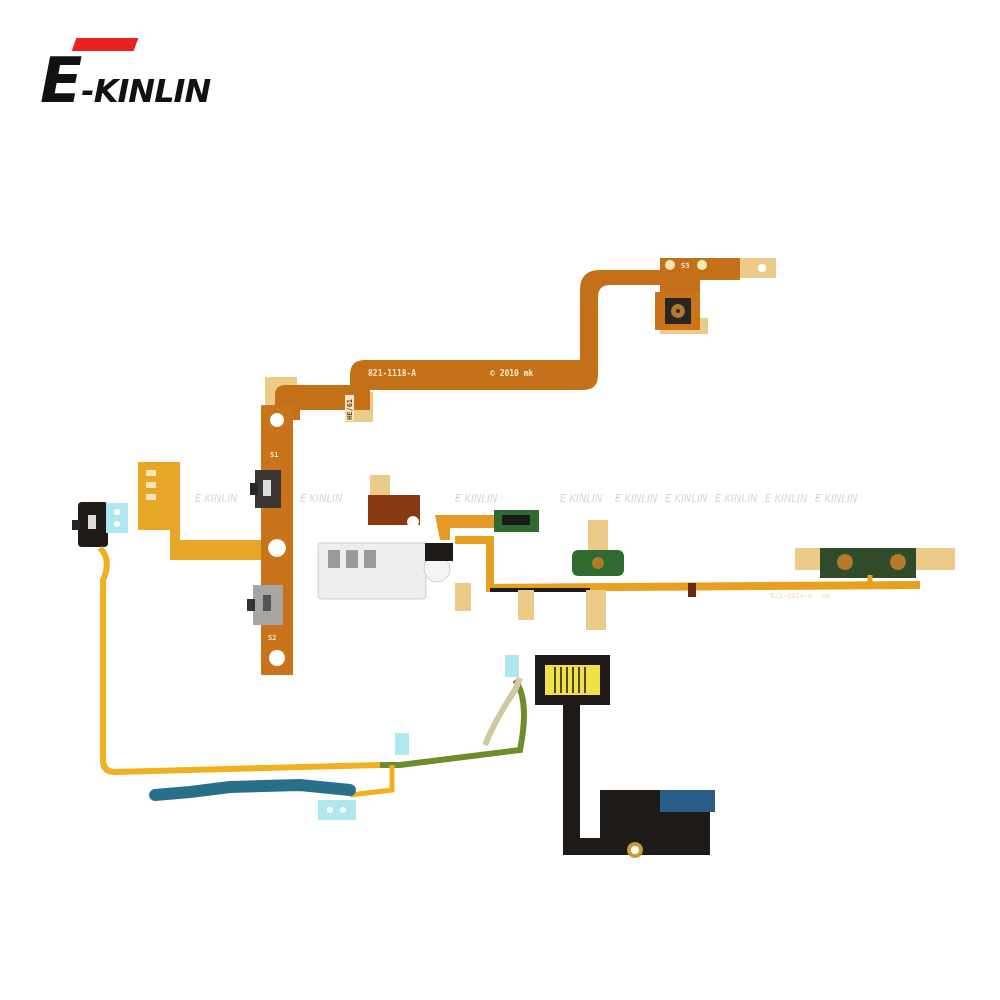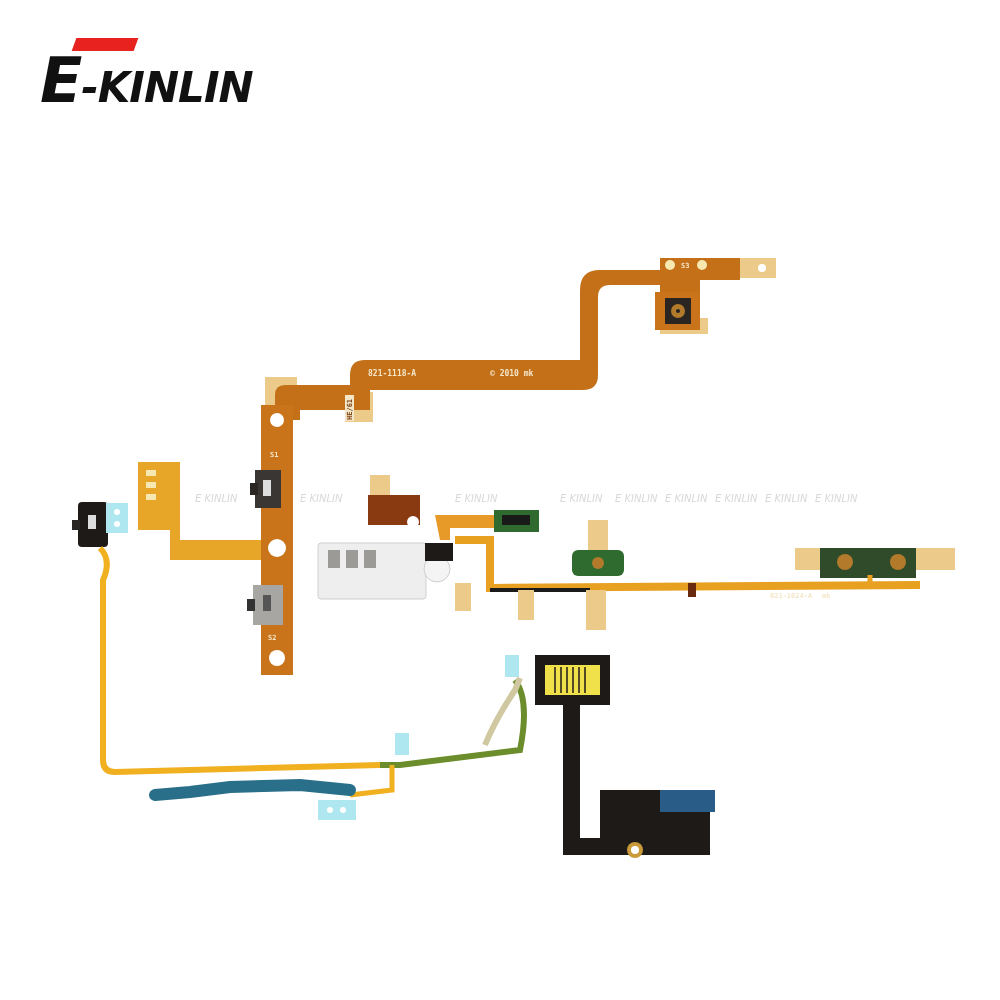--- a/index.html
+++ b/index.html
@@ -1,21 +1,21 @@
 <!DOCTYPE html>
 <html><head>
 <meta charset="utf-8">
 <style>
   html,body{margin:0;padding:0;background:#ffffff;}
   body{width:1000px;height:1000px;position:relative;overflow:hidden;font-family:"Liberation Sans",sans-serif;}
   .logo{position:absolute;left:40px;top:38px;width:240px;height:75px;}
   .logo-bar{position:absolute;left:34px;top:0;width:62px;height:13px;background:#e8231f;transform:skewX(-20deg);}
   .logo-text{position:absolute;left:0;top:14px;font-family:"DejaVu Sans",sans-serif;font-weight:bold;font-style:italic;font-size:50px;letter-spacing:-1px;color:#111111;line-height:58px;}
   .logo-text .big{font-size:62px;}
-  .logo-text .small{font-size:42px;transform:scaleY(1.0);}
+  .logo-text .small{font-size:32px;transform:scaleY(1.0);}
   svg.photo{position:absolute;left:0;top:0;}
   .lbl{font-family:"DejaVu Sans Mono",monospace;font-weight:bold;fill:#f4e6c8;}
   .wm{font-family:"DejaVu Sans",sans-serif;font-style:italic;font-size:10px;fill:#d8d8d8;}
 </style>
 </head>
 <body>
 
 <div class="logo">
   <div class="logo-bar"></div>
   <div class="logo-text"><span class="big">E</span><span class="small">-KINLIN</span></div>

